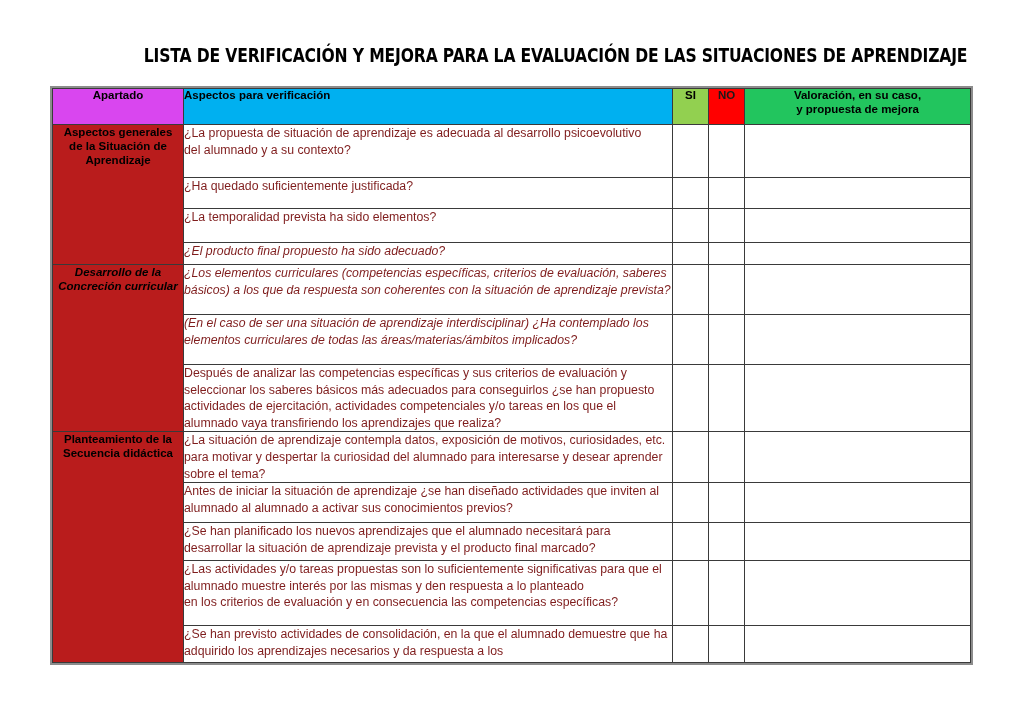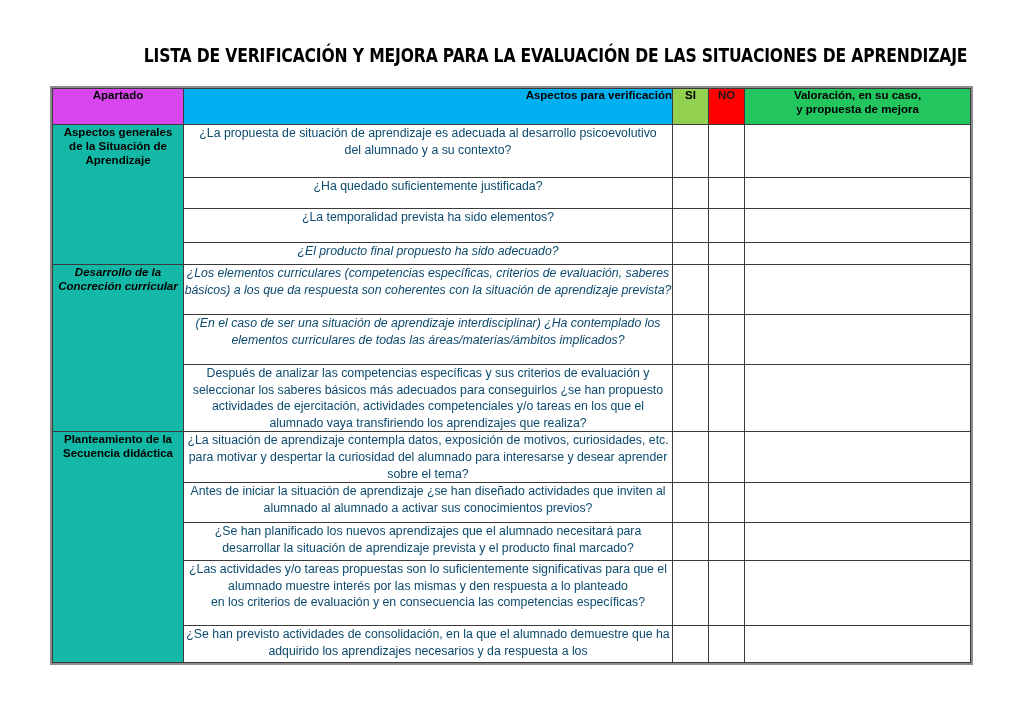--- a/index.html
+++ b/index.html
@@ -75,46 +75,45 @@
   .hdr {
     height: 36px;
     text-align: center;
     vertical-align: middle;
     font-size: 11.5px;
     font-weight: bold;
     color: #000000;
     line-height: 13.5px;
   }
   .hdr-apartado   { background: #d946ef; }
-  .hdr-aspectos   { background: #00B0F0; text-align: right; padding-left: 7px; }
+  .hdr-aspectos   { background: #00B0F0; text-align: left; padding-left: 7px; }
   .hdr-si         { background: #92D050; }
   .hdr-no         { background: #FF0000; color: #1a1a1a; }
   .hdr-valoracion { background: #22c55e; }
 
   
   .section-label {
-    background: #14b8a6;
+    background: #b91c1c;
     text-align: center;
     vertical-align: middle;
     font-size: 11.5px;
     font-weight: bold;
     line-height: 14px;
     color: #000000;
     padding: 2px 4px;
   }
 
   
   .q-cell {
     font-size: 12.3px;
     line-height: 16.6px;
-    color: #0c4a6e;
+    color: #7f1d1d;
     padding: 2px 4px 2px 7px;
     vertical-align: top;
     background: #ffffff;
-    text-align: center;
   }
   .q-cell .q-line { display: block; white-space: normal; }
 
   .mark-cell, .val-cell { background: #ffffff; }
 
   
   tr.r-h53  td { height: 53px; }
   tr.r-h31  td { height: 31px; }
   tr.r-h34  td { height: 34px; }
   tr.r-h33  td { height: 22px; font-style: italic; }

